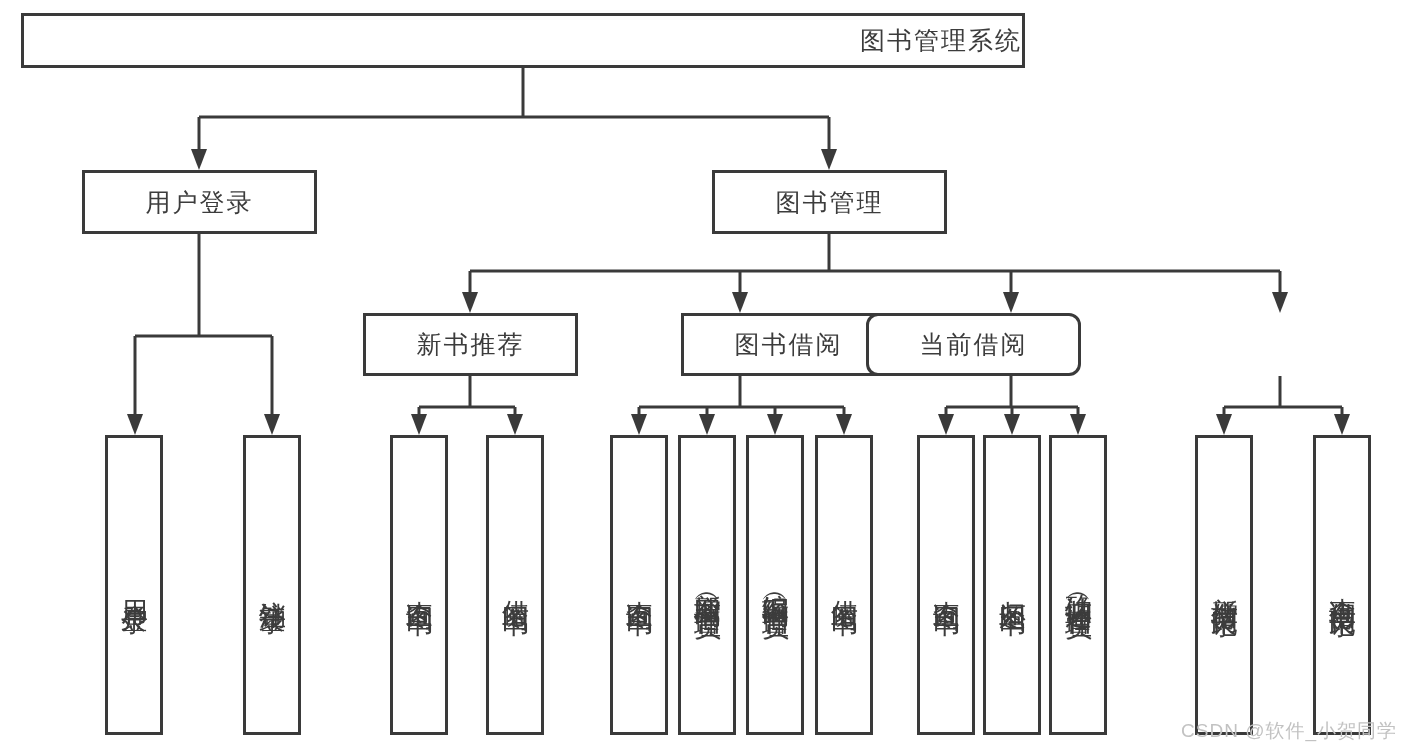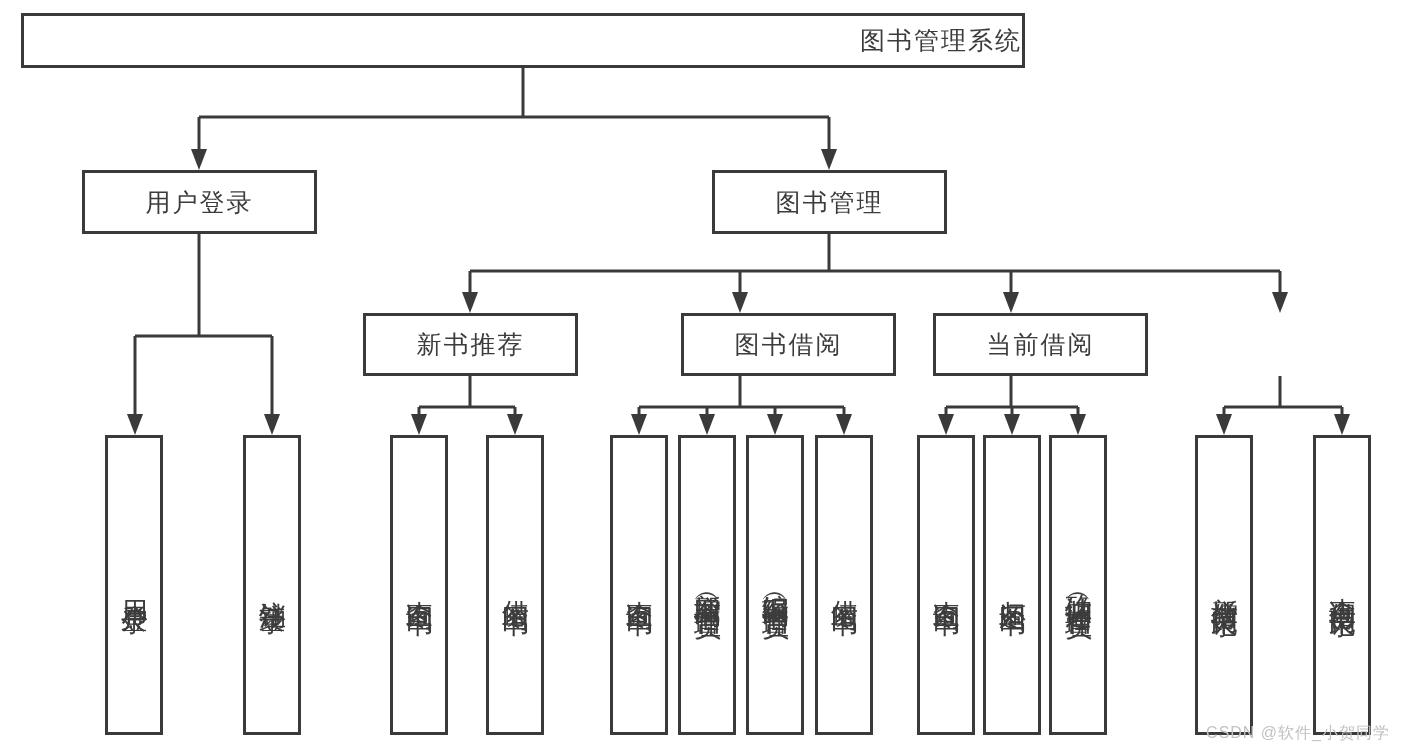--- a/index.html
+++ b/index.html
@@ -38,32 +38,32 @@
     letter-spacing:3px;
     line-height:1;
   }
   
   .n-root{left:21px;top:13px;width:1004px;height:55px;justify-content:flex-end;}
   .n-user-login{left:82px;top:170px;width:235px;height:64px;}
   .n-book-mgmt{left:712px;top:170px;width:235px;height:64px;}
   .l3{top:313px;width:215px;height:63px;}
   .n-new-books{left:363px;}
   .n-book-borrow{left:633px;margin-left:48px;}
-  .n-current-borrow{left:933px;}
+  .n-current-borrow{left:866px;border-radius:12px;}
   .n-borrow-records{left:1173px;}
   .leaf{top:435px;width:58px;height:300px;}
   .x105{left:105px;} .x243{left:243px;}
   .x390{left:390px;} .x486{left:486px;}
   .x610{left:610px;} .x678{left:678px;} .x746{left:746px;} .x815{left:815px;}
   .x917{left:917px;} .x983{left:983px;} .x1049{left:1049px;}
   .x1195{left:1195px;} .x1313{left:1313px;}
   .watermark{
     position:absolute;
-    right:15px;bottom:3px;
-    font-size:16px;
+    right:8px;bottom:3px;
+    font-size:19px;
     letter-spacing:1px;
     color:var(--watermark);
     z-index:5;
     white-space:nowrap;
   }
 </style>
 </head>
 <body>
 
 <div class="canvas">

